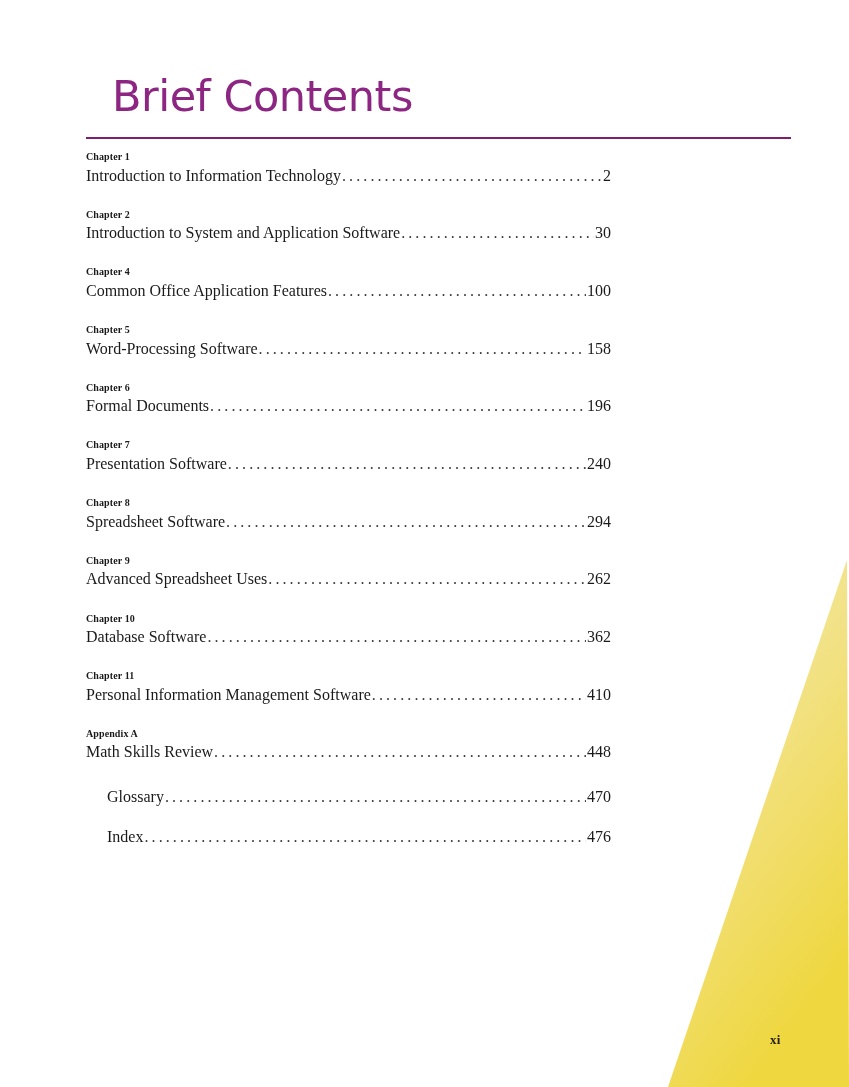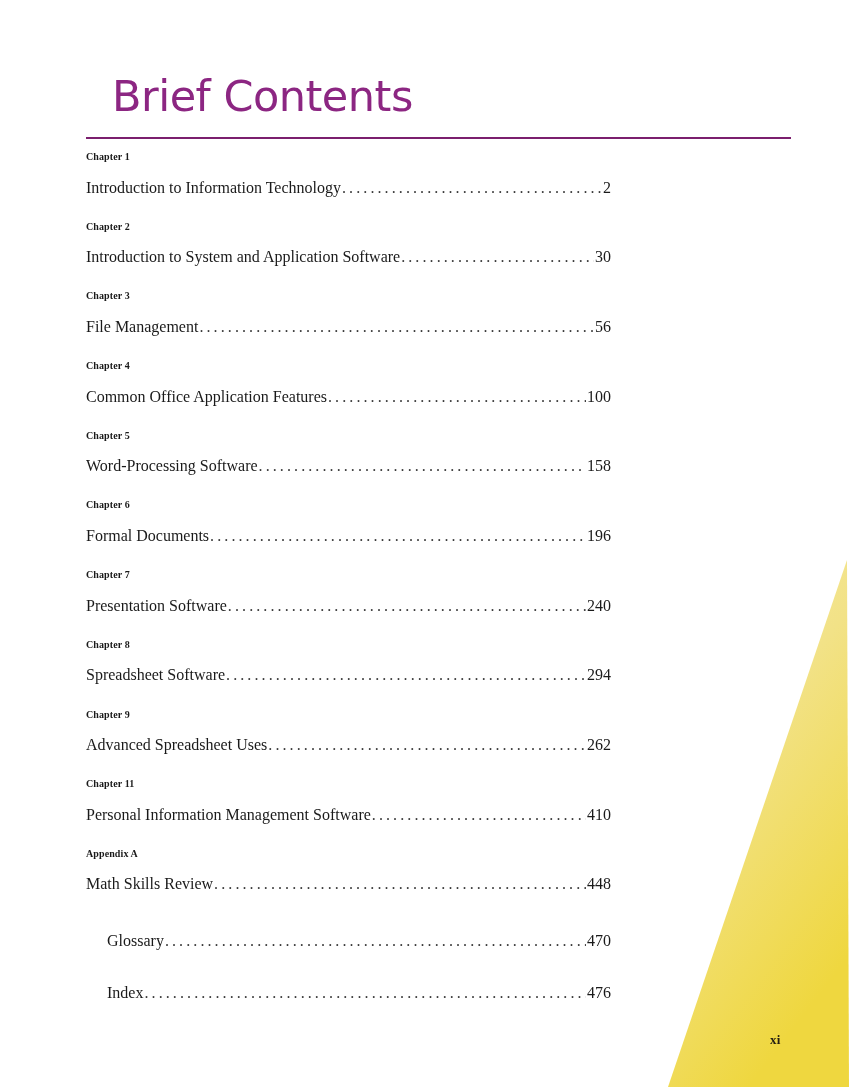--- a/index.html
+++ b/index.html
@@ -78,21 +78,20 @@
     display: flex;
     align-items: baseline;
     font-size: 16px;
     color: #1a1a1a;
     line-height: 1.45;
     width: 100%;
   }
   .entry-title {
     flex: 0 0 auto;
     white-space: nowrap;
-    margin-top: 12px;
   }
   .entry-leader {
     flex: 1 1 auto;
     overflow: hidden;
     white-space: nowrap;
     margin: 0 1px;
     color: #3a3a3a;
     font-size: 16px;
     letter-spacing: 3.1px;
   }
@@ -164,28 +163,20 @@
 
     <div class="toc-entry">
       <div class="entry-label">Chapter 2</div>
       <div class="entry-line">
         <span class="entry-title">Introduction to System and Application Software</span>
         <span class="entry-leader"></span>
         <span class="entry-page">30</span>
       </div>
     </div>
 
-    <div class="toc-entry">
-      <div class="entry-label">Chapter 3</div>
-      <div class="entry-line">
-        <span class="entry-title">File Management</span>
-        <span class="entry-leader"></span>
-        <span class="entry-page">56</span>
-      </div>
-    </div>
 
     <div class="toc-entry">
       <div class="entry-label">Chapter 4</div>
       <div class="entry-line">
         <span class="entry-title">Common Office Application Features</span>
         <span class="entry-leader"></span>
         <span class="entry-page">100</span>
       </div>
     </div>
 
@@ -227,20 +218,28 @@
 
     <div class="toc-entry">
       <div class="entry-label">Chapter 9</div>
       <div class="entry-line">
         <span class="entry-title">Advanced Spreadsheet Uses</span>
         <span class="entry-leader"></span>
         <span class="entry-page">262</span>
       </div>
     </div>
 
+    <div class="toc-entry">
+      <div class="entry-label">Chapter 10</div>
+      <div class="entry-line">
+        <span class="entry-title">Database Software</span>
+        <span class="entry-leader"></span>
+        <span class="entry-page">362</span>
+      </div>
+    </div>
 
     <div class="toc-entry">
       <div class="entry-label">Chapter 11</div>
       <div class="entry-line">
         <span class="entry-title">Personal Information Management Software</span>
         <span class="entry-leader"></span>
         <span class="entry-page">410</span>
       </div>
     </div>
 

